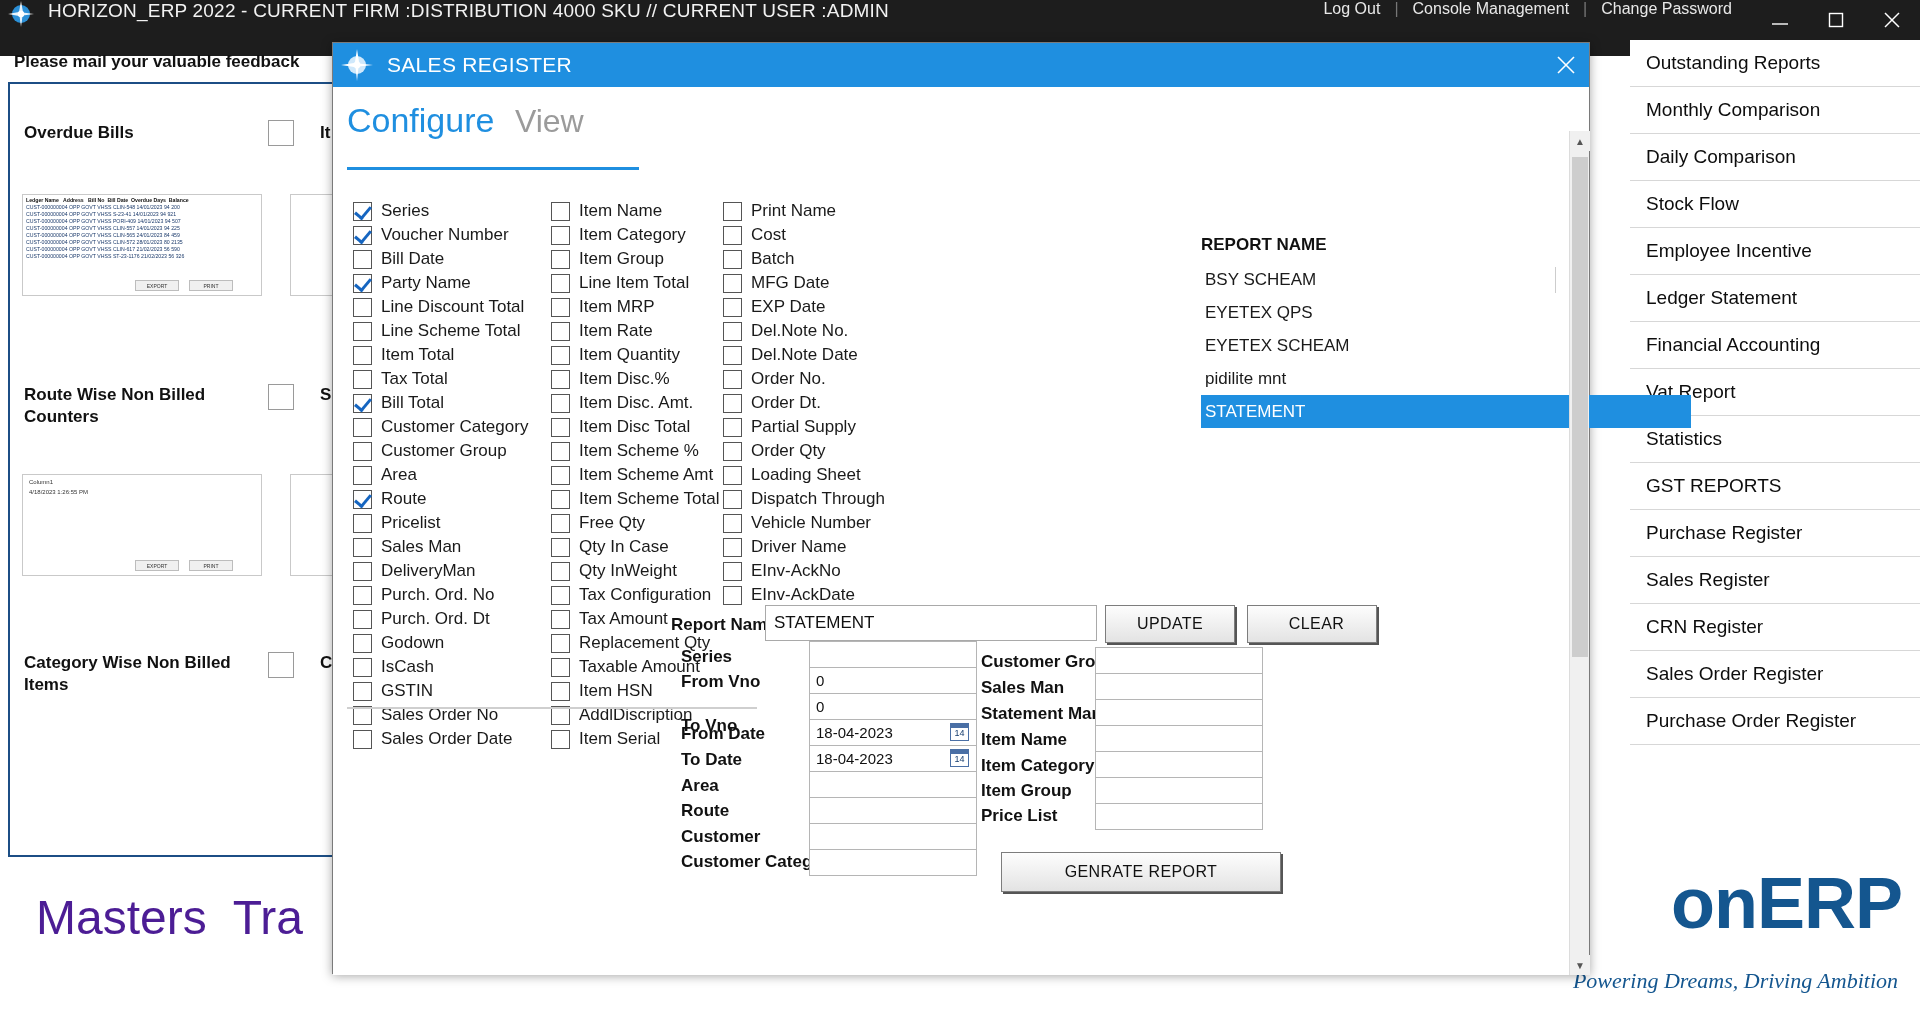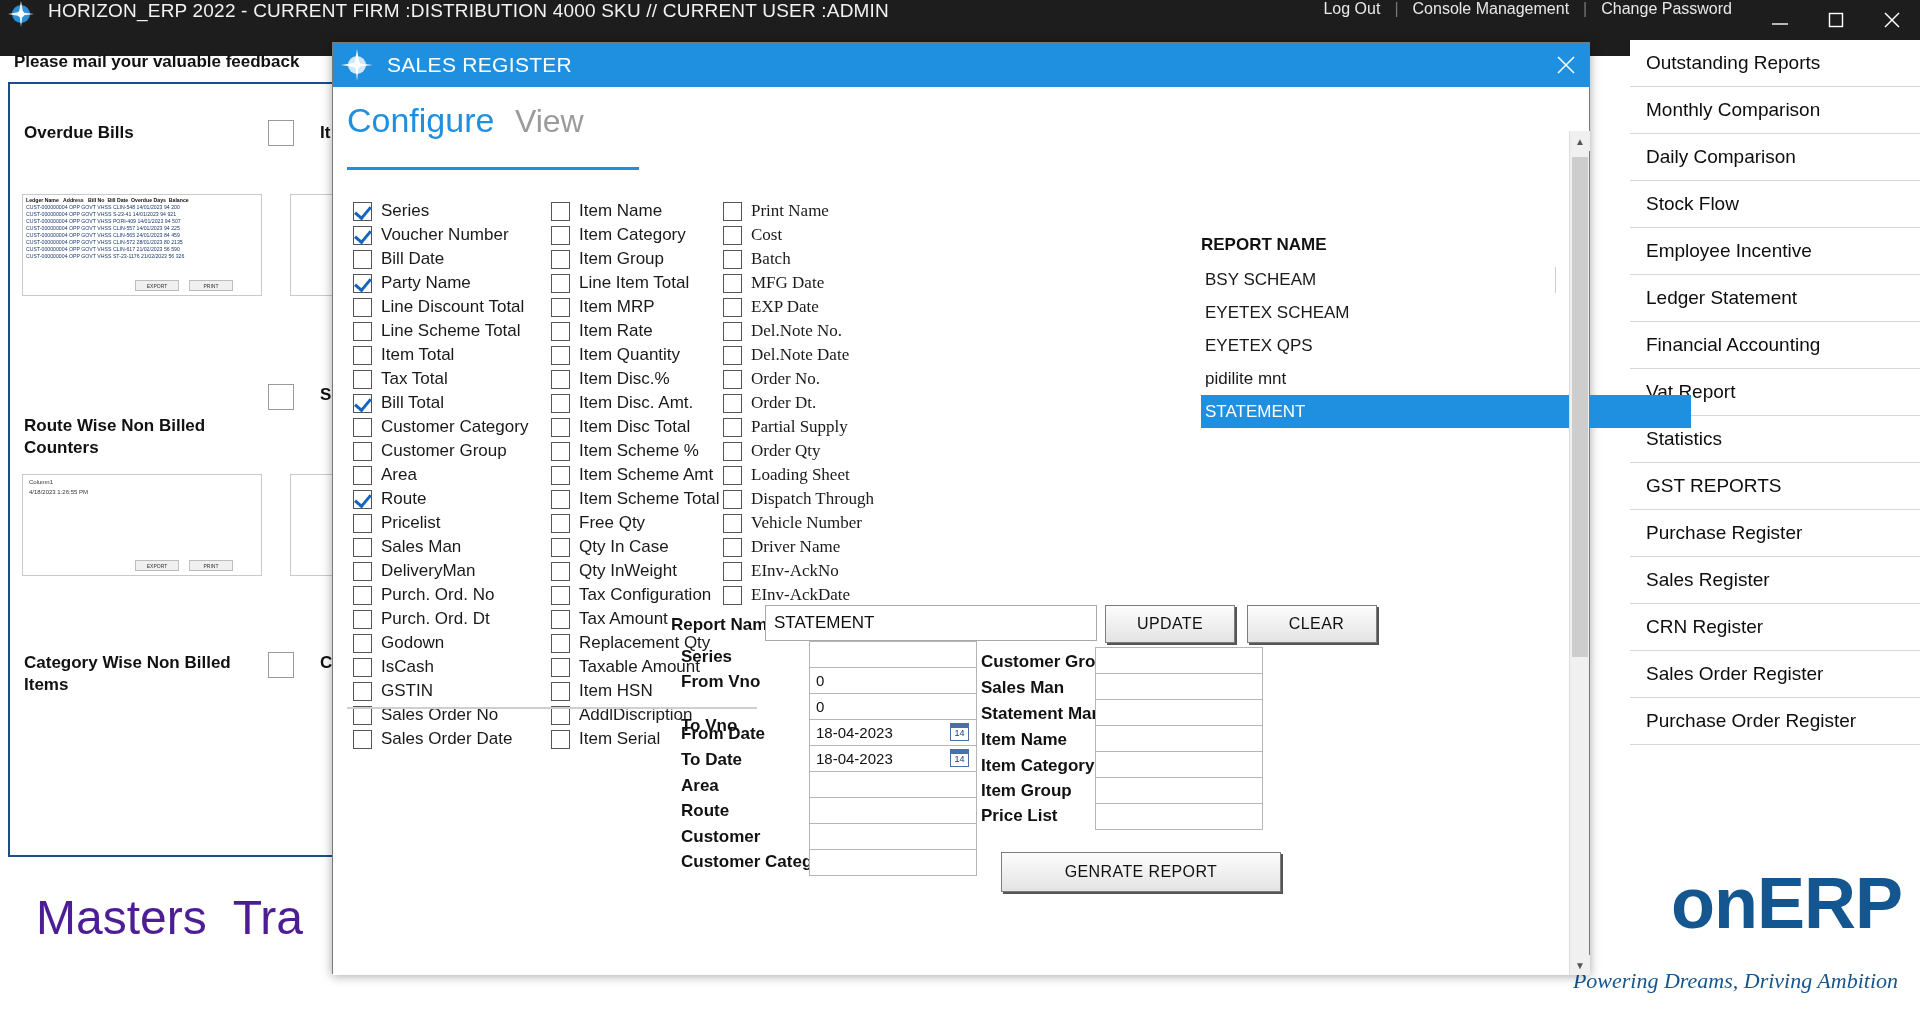--- a/index.html
+++ b/index.html
@@ -234,21 +234,21 @@
         <div>CUST-000000004 OPP GOVT VHSS CLIN-565 24/01/2023 84 459</div>
         <div>CUST-000000004 OPP GOVT VHSS CLIN-572 28/01/2023 80 2135</div>
         <div>CUST-000000004 OPP GOVT VHSS CLIN-617 21/02/2023 56 590</div>
         <div>CUST-000000004 OPP GOVT VHSS ST-23-1176 21/02/2023 56 326</div>
       </div>
       <div class="mini-btn" style="left:112px;">EXPORT</div>
       <div class="mini-btn" style="left:166px;">PRINT</div>
     </div>
     <div class="mini-card" style="left:280px; top:110px; width:240px; height:102px;"></div>
 
-    <div class="dash-block-title" style="left:14px; top:300px; width:200px;margin-top:31px;">Route Wise Non Billed Counters</div>
+    <div class="dash-block-title" style="left:14px; top:300px; width:200px;">Route Wise Non Billed Counters</div>
     <div class="dash-check" style="left:258px; top:300px;"></div>
     <div class="dash-block-title" style="left:310px; top:300px;">S</div>
     <div class="dash-check" style="left:350px; top:300px;"></div>
 
     <div class="mini-card" style="left:12px; top:390px; width:240px; height:102px;">
       <div class="mini-label" style="left:6px; top:4px;">Column1</div>
       <div class="mini-label" style="left:6px; top:14px;">4/18/2023 1:26:55 PM</div>
       <div class="mini-btn" style="left:112px;">EXPORT</div>
       <div class="mini-btn" style="left:166px;">PRINT</div>
     </div>
@@ -495,21 +495,21 @@
         <div class="chk-item">
             <span class="cbx"></span>
             <span class="chk-label">AddlDiscription</span>
           </div>
         <div class="chk-item">
             <span class="cbx"></span>
             <span class="chk-label">Item Serial</span>
           </div>
       </div>
 
-      <div class="chk-col" style="left: 390px; width: 200px; font-family: Liberation Serif, serif;">
+      <div class="chk-col" style="left: 390px; width: 200px;">
         <div class="chk-item">
             <span class="cbx"></span>
             <span class="chk-label">Print Name</span>
           </div>
         <div class="chk-item">
             <span class="cbx"></span>
             <span class="chk-label">Cost</span>
           </div>
         <div class="chk-item">
             <span class="cbx"></span>
@@ -573,22 +573,22 @@
           </div>
       </div>
 
       <div class="hdiv"></div>
 
       <div class="report-list-head">REPORT NAME</div>
       <div class="tiny-sep" style="left: 1222px;"></div>
       <div class="tiny-sep" style="left: 1252px;"></div>
       <div class="report-list">
         <div class="report-row">BSY SCHEAM</div>
+        <div class="report-row">EYETEX QPS</div>
         <div class="report-row">EYETEX SCHEAM</div>
-        <div class="report-row">EYETEX QPS</div>
         <div class="report-row">pidilite mnt</div>
         <div class="report-row sel">STATEMENT</div>
       </div>
 
       <div class="rn-label">Report Name</div>
       <div class="rn-input">STATEMENT</div>
       <div class="btn3d" style="left: 772px; top: 518px; width: 130px;">UPDATE</div>
       <div class="btn3d" style="left: 914px; top: 518px; width: 130px; padding-left: 9px;">CLEAR</div>
 
       <div class="form-label" style="left: 348px; top: 560px;">Series</div>

